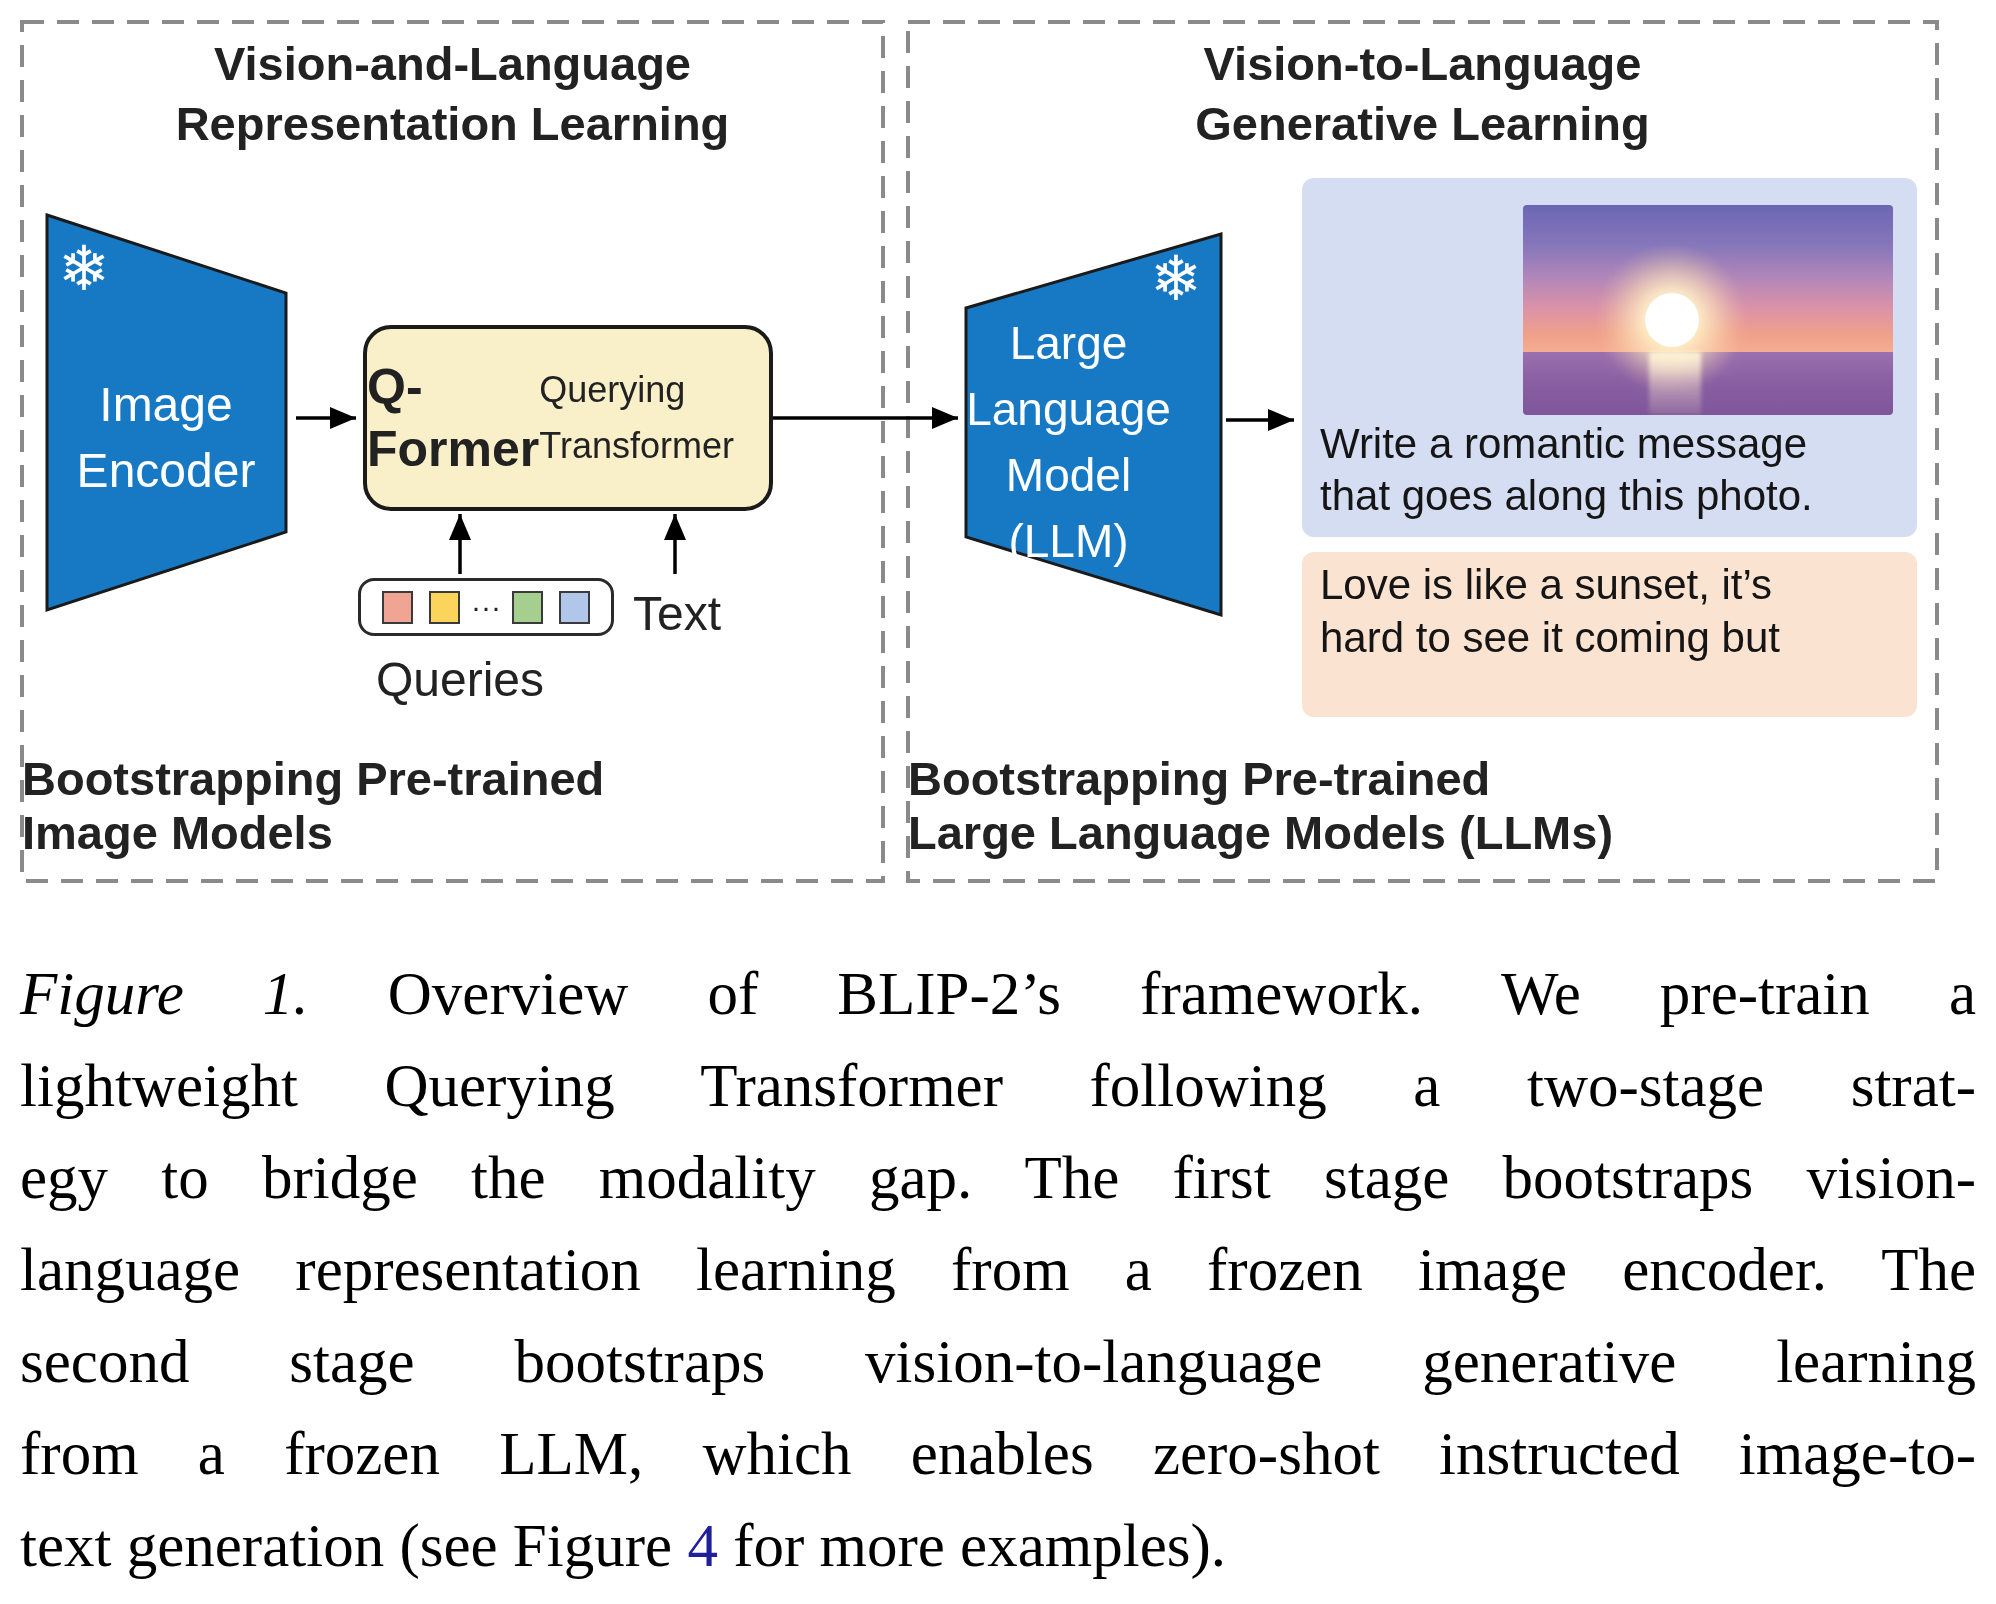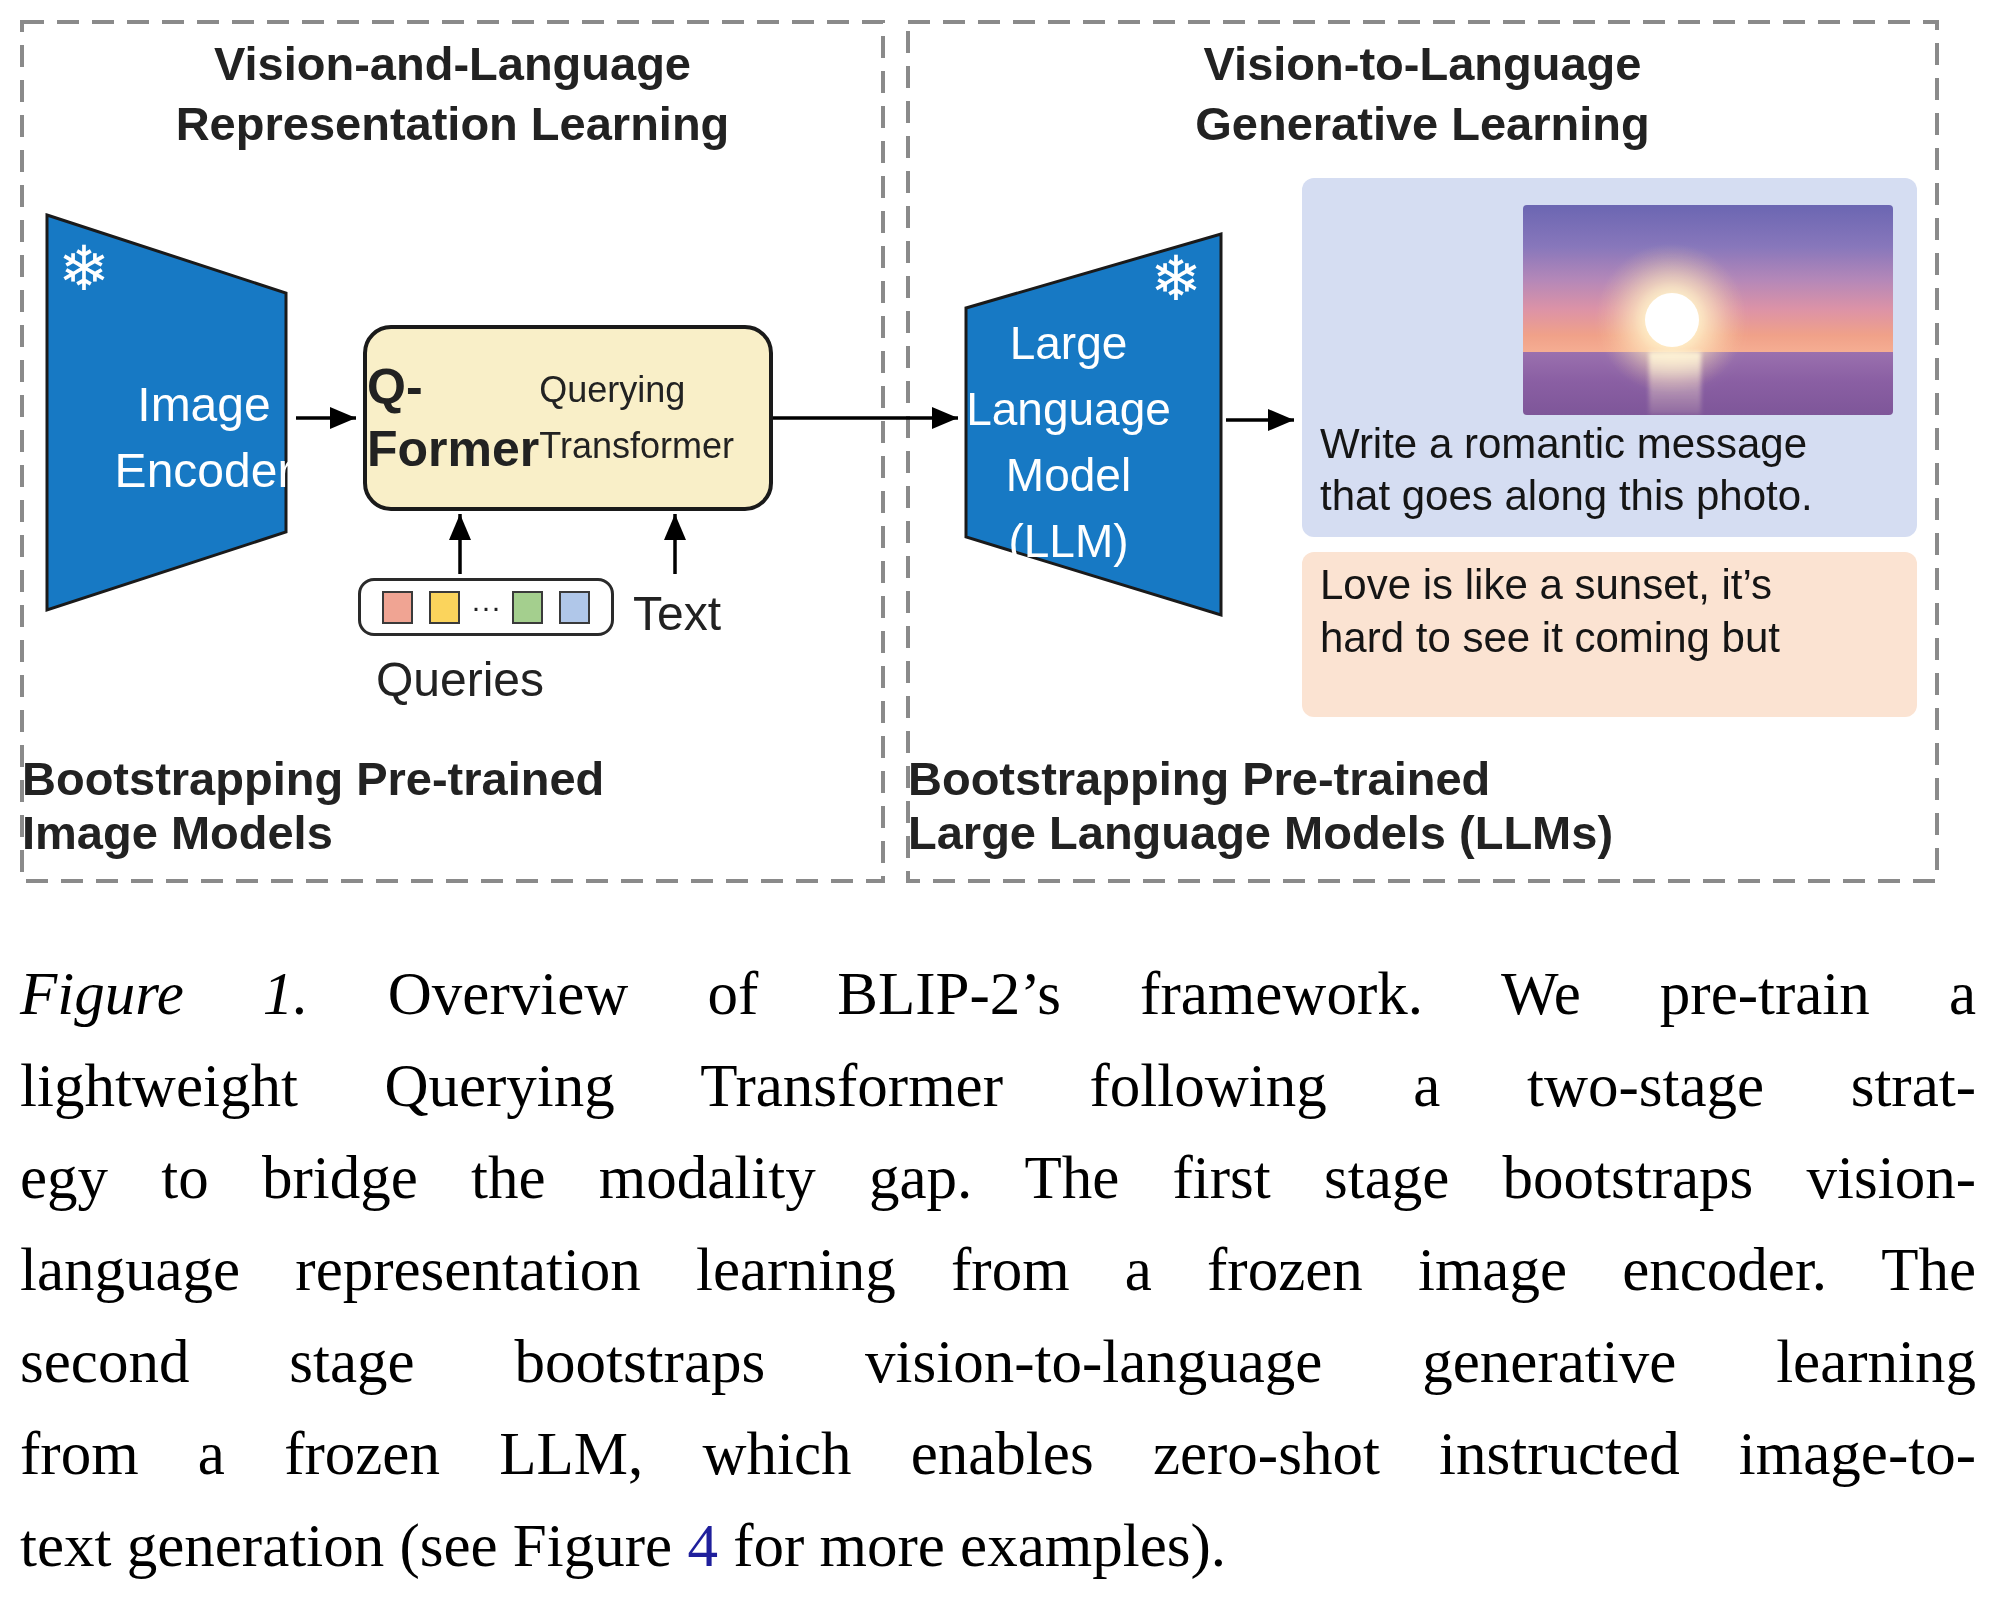--- a/index.html
+++ b/index.html
@@ -6,21 +6,21 @@
   .page{position:relative;width:1996px;height:1604px;background:#ffffff;overflow:hidden;
         font-family:"Liberation Sans",sans-serif;color:#111;}
   .abs{position:absolute;}
   
   #shapes{position:absolute;left:0;top:0;width:1996px;height:905px;}
   .panel-title{position:absolute;text-align:center;font-weight:bold;font-size:47px;
                line-height:60px;color:#222;letter-spacing:0px;}
   .panel-footer{position:absolute;text-align:left;font-weight:bold;font-size:47px;
                 line-height:54px;color:#222;}
   .trap-label{position:absolute;text-align:center;color:#ffffff;font-size:48px;}
-  .enc-label{left:46px;top:372px;width:240px;line-height:66px;padding-left:38px;}
+  .enc-label{left:46px;top:372px;width:240px;line-height:66px;}
   .llm-label{left:966px;top:310px;width:205px;font-size:46px;line-height:66px;}
   .snowflake{position:absolute;color:#ffffff;font-size:62px;line-height:62px;}
   .qformer{position:absolute;left:363px;top:325px;width:402px;height:178px;
            background:#f9efc8;border:4px solid #1a1a1a;border-radius:28px;
            display:flex;flex-direction:row;justify-content:center;align-items:center;}
   .qformer .qtitle{font-weight:bold;font-size:50px;line-height:62px;color:#222;}
   .qformer .qsub{font-size:36px;line-height:56px;color:#222;}
   .queries-box{position:absolute;left:358px;top:578px;width:256px;height:58px;
                background:#ffffff;border:3px solid #2a2a2a;border-radius:16px;
                display:flex;align-items:center;justify-content:space-evenly;padding:0 6px;box-sizing:border-box;}

